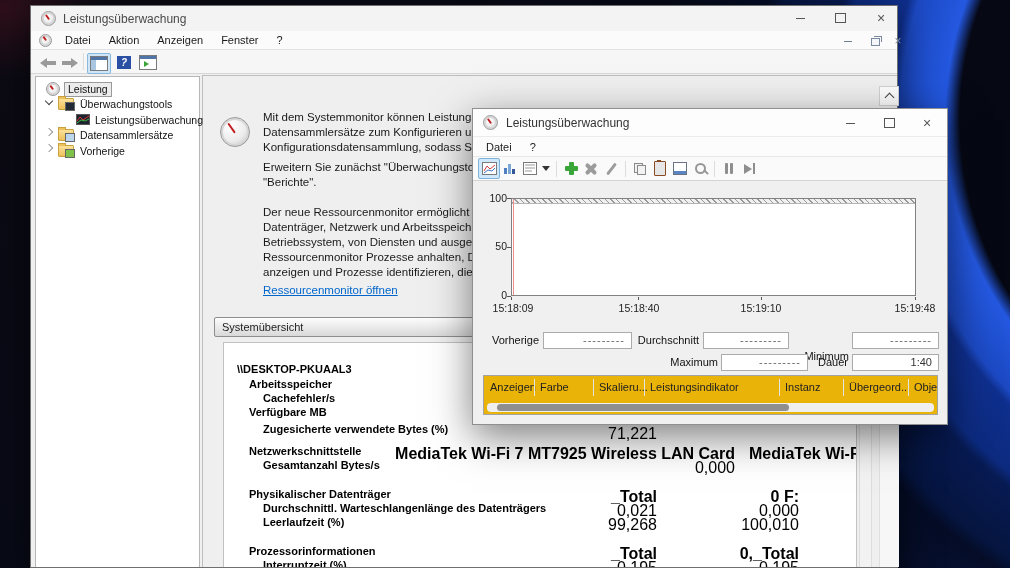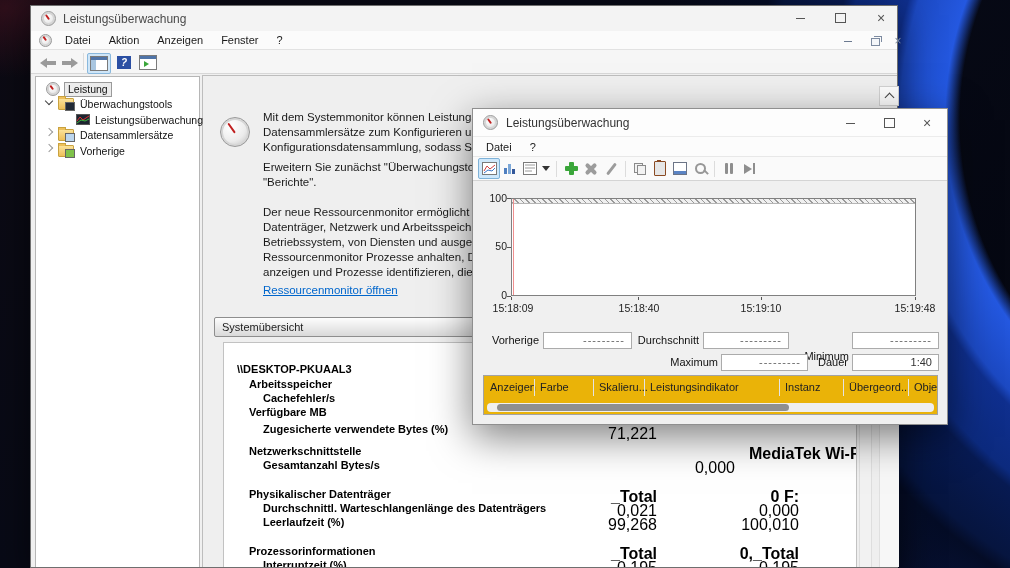--- a/index.html
+++ b/index.html
@@ -264,20 +264,21 @@
 
   <div class="abs report" style="left:192px;top:336px;width:634px;bottom:0">
     <div class="rrow" style="left:13px;top:20px"><span class="lab">\\DESKTOP-PKUAAL3</span></div>
     <div class="rrow" style="left:25px;top:35px"><span class="lab">Arbeitsspeicher</span></div>
     <div class="rrow" style="left:39px;top:49px"><span class="lab">Cachefehler/s</span></div>
     <div class="rrow" style="left:25px;top:63px"><span class="lab">Verfügbare MB</span></div>
     <div class="rrow" style="left:39px;top:80px"><span class="lab">Zugesicherte verwendete Bytes (%)</span></div>
     <span class="val num v-a" style="top:82px">71,221</span>
 
     <div class="rrow" style="left:25px;top:102px"><span class="lab">Netzwerkschnittstelle</span></div>
+    <span class="val inst v-an" style="top:102px">MediaTek Wi-Fi 7 MT7925 Wireless LAN Card</span>
     <span class="val inst v-bn" style="top:102px">MediaTek Wi-Fi 7 MT7</span>
     <div class="rrow" style="left:39px;top:116px"><span class="lab">Gesamtanzahl Bytes/s</span></div>
     <span class="val num v-an" style="top:116px">0,000</span>
 
     <div class="rrow" style="left:25px;top:145px"><span class="lab">Physikalischer Datenträger</span></div>
     <span class="val inst v-a" style="top:145px">_Total</span>
     <span class="val inst v-b" style="top:145px">0 F:</span>
     <div class="rrow" style="left:39px;top:159px"><span class="lab">Durchschnittl. Warteschlangenlänge des Datenträgers</span></div>
     <span class="val num v-a" style="top:159px">0,021</span>
     <span class="val num v-b" style="top:159px">0,000</span>

